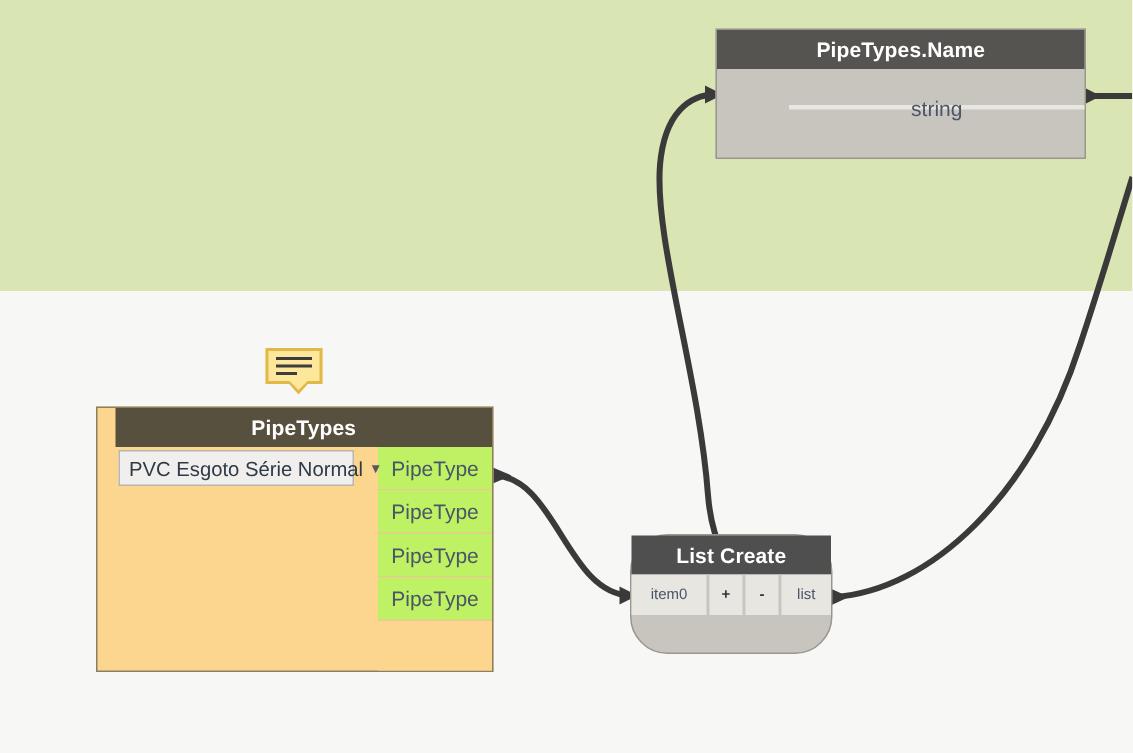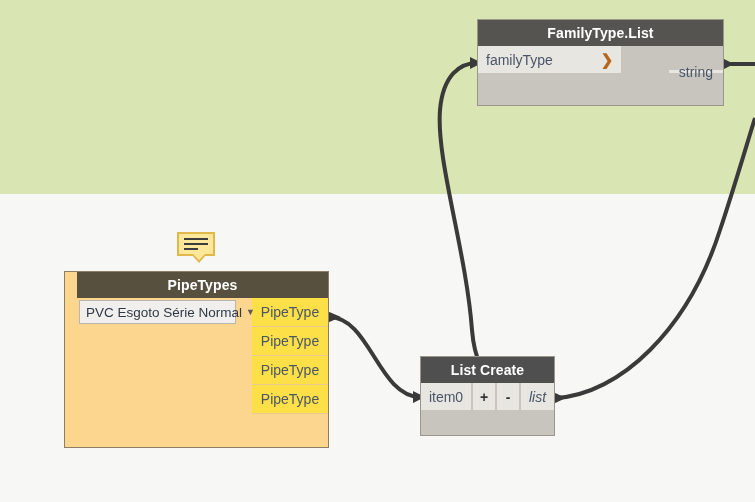--- a/index.html
+++ b/index.html
@@ -119,21 +119,21 @@
   .dropdown-caret {
     margin-left: auto;
     padding: 0 7px 0 4px;
     font-size: 9px;
     color: #595959;
   }
   .amber-ports { width: 76px; display: flex; flex-direction: column; }
   .amber-port {
     height: 29px;
     line-height: 29px;
-    background: #fde047;
+    background: #bef264;
     border-bottom: 1px solid #e8c98f;
     font-size: 14px;
     color: #4a5568;
     text-align: center;
     box-sizing: border-box;
   }
   .amber-port:first-child { border-top: none; }
   .amber-filler { flex: 1 1 auto; background: #fcd68f; }
 
   
@@ -172,24 +172,24 @@
   .note-line.short { width: 60%; }
 
   
   .node-dark { background: #c8c5bf; border-color: #9a968c; }
   .node-dark > .node-header { background: #4f4f4f; }
   .lc-cell {
     background: #e8e6e1;
     justify-content: center;
     border-right: 2px solid #c8c5bf;
     box-sizing: border-box;
-    font-size: 14px;
+    font-size: 10px;
     color: #4a5568;
   }
-  .lc-cell.last { border-right: none; font-style: italic; }
+  .lc-cell.last { border-right: none; }
   .lc-btn { font-weight: bold; color: #333; }
 </style>
 </head>
 <body>
 
 <div id="canvas">
 
   <div class="group-band"></div>
 
   <svg id="wires" viewBox="0 0 755 502" width="755" height="502">
@@ -206,26 +206,22 @@
     <path d="M 724 64 L 755 64" fill="none" stroke="#3a3a3a" stroke-width="4"></path>
 
     <polygon points="470,57 482,63 470,69" fill="#3a3a3a"></polygon>
     <polygon points="722,58 734,64 722,70" fill="#3a3a3a"></polygon>
     <polygon points="327,311 341,317 327,323" fill="#3a3a3a"></polygon>
     <polygon points="413,391 425,397 413,403" fill="#3a3a3a"></polygon>
     <polygon points="553,392 566,398 553,404" fill="#3a3a3a"></polygon>
   </svg>
 
   <div class="node node-gray" style="left:477px; top:19px; width:247px; height:87px;">
-    <div class="node-header">FamilyType.List</div>
+    <div class="node-header">PipeTypes.Name</div>
     <div class="node-portrow">
-      <div class="port gray-in" style="width:145px;">
-        <span>familyType</span>
-        <span class="gray-chevron">❯</span>
-      </div>
       <div class="port gray-gap" style="width:48px;"></div>
       <div class="port gray-out" style="flex:1 1 auto;margin-top:24px;">
         <span>string</span>
       </div>
     </div>
   </div>
 
   <div class="note" style="left:177px; top:232px;">
     <div class="note-lines">
       <div class="note-line"></div>
@@ -248,21 +244,21 @@
       <div class="amber-ports">
         <div class="amber-port">PipeType</div>
         <div class="amber-port">PipeType</div>
         <div class="amber-port">PipeType</div>
         <div class="amber-port">PipeType</div>
         <div class="amber-filler"></div>
       </div>
     </div>
   </div>
 
-  <div class="node node-dark" style="left:420px; top:356px; width:135px; height:80px;">
+  <div class="node node-dark" style="left:420px; top:356px; width:135px; height:80px;border-radius:25px;">
     <div class="node-header">List Create</div>
     <div class="node-portrow">
       <div class="port lc-cell" style="width:52px;">
         <span>item0</span>
       </div>
       <div class="port lc-cell lc-btn" style="width:24px;">
         <span>+</span>
       </div>
       <div class="port lc-cell lc-btn" style="width:24px;">
         <span>-</span>

